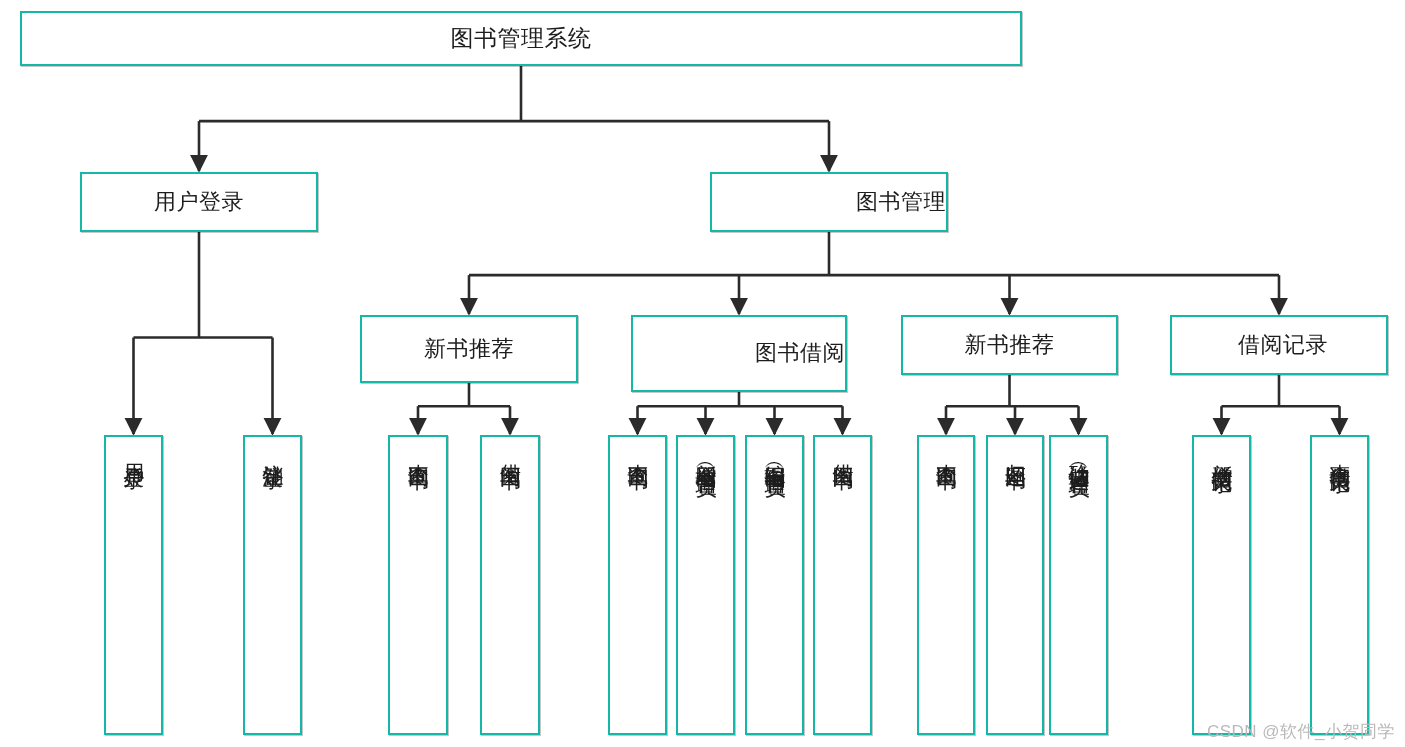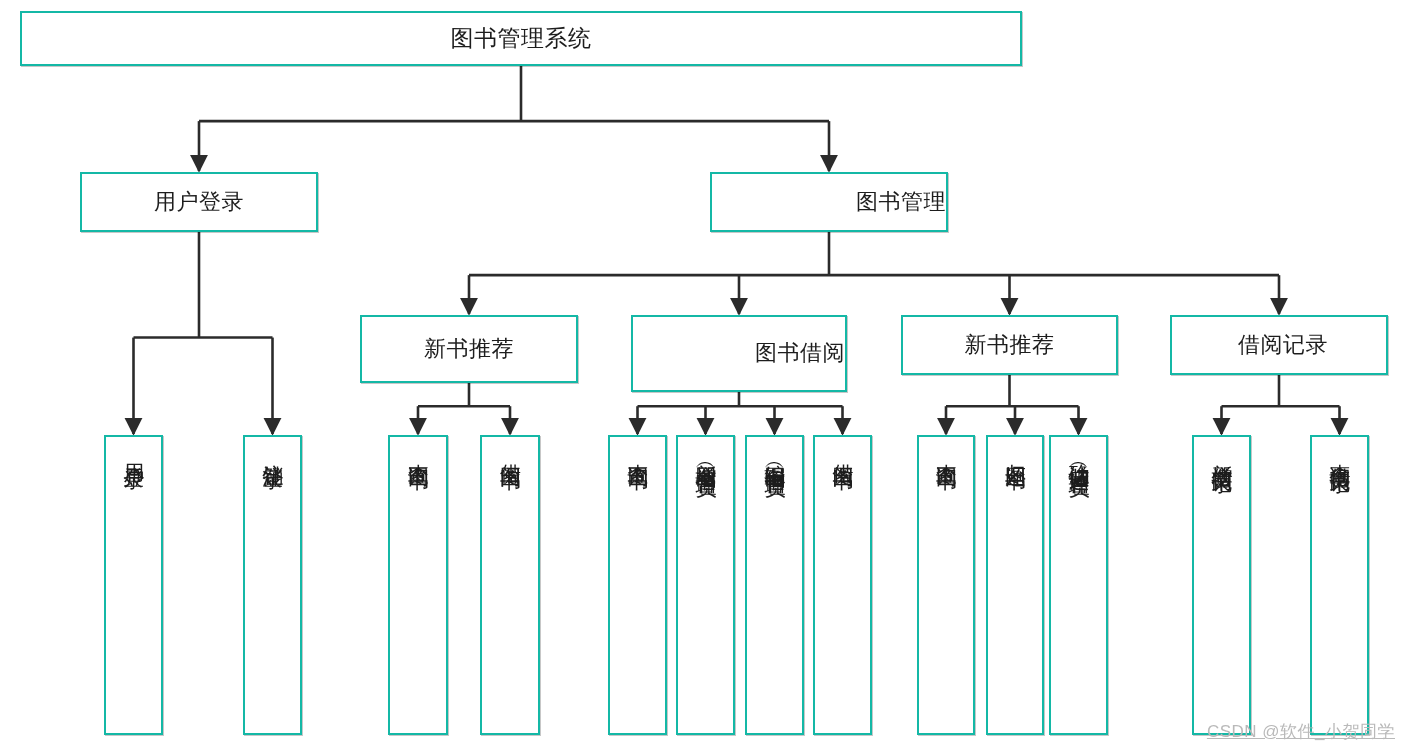--- a/index.html
+++ b/index.html
@@ -66,21 +66,20 @@
     max-height: 280px;
   }
   #watermark {
     position: absolute;
     right: 10px;
     bottom: 4px;
     font-size: 17px;
     color: #b9b9b9;
     white-space: nowrap;
     letter-spacing: 0.5px;
-    text-decoration: underline;
   }
 </style>
 </head>
 <body>
 
 <div id="canvas">
 
   <svg id="edges" viewBox="0 0 1405 747" xmlns="http://www.w3.org/2000/svg">
     <defs>
       <marker id="arrow" viewBox="0 0 10 10" refX="9" refY="5" markerWidth="7" markerHeight="7" orient="auto-start-reverse">

